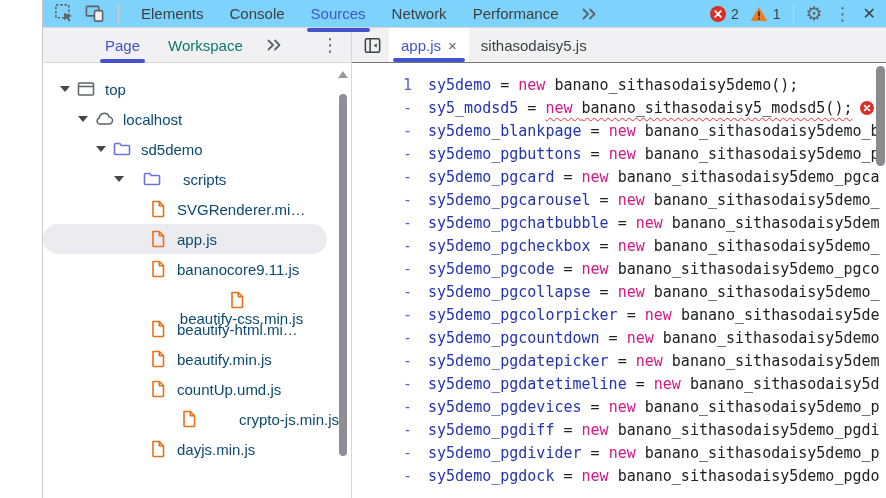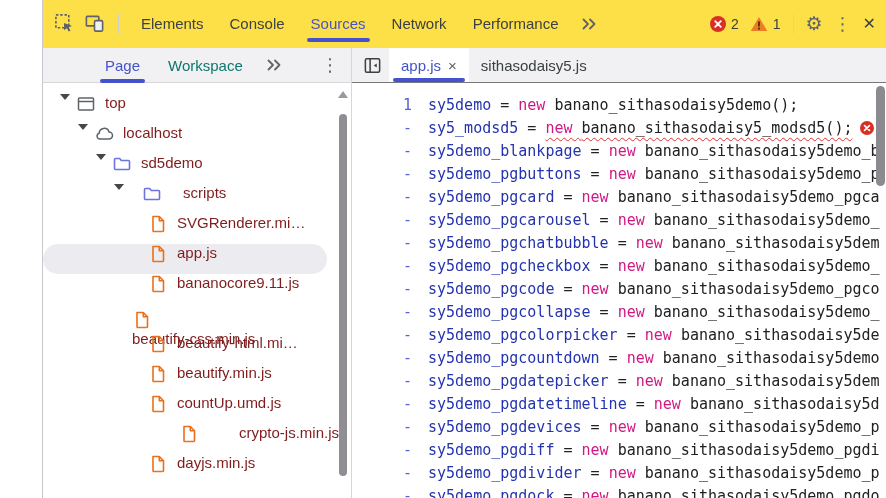--- a/index.html
+++ b/index.html
@@ -7,21 +7,21 @@
   body { font-family: "Liberation Sans", sans-serif; background: #fff; color: #3c4043;
          -webkit-font-smoothing: antialiased; }
   .stage { position: relative; width: 886px; height: 498px; display: flex; background:#fff; }
 
   
   .sliver { flex: none; width: 43px; background: #fff; border-right: 1px solid #c9c9cd; }
 
   .devtools { flex: 1; min-width: 0; display: flex; flex-direction: column; }
 
   
-  .toolbar { flex: none; height: 48px; background: #fde047; border-bottom: 1px solid #d7d7db;
+  .toolbar { flex: none; height: 28px; background: #7dd3fc; border-bottom: 1px solid #d7d7db;
              display: flex; align-items: center; padding: 0 10px 0 6px; }
   .iconbtn { width: 30px; height: 28px; display: flex; align-items: center; justify-content: center; flex: none; }
   .vsep { width: 1px; height: 20px; background: #cfcfd4; margin: 0 9px; flex: none; }
   .tbtab { position: relative; height: 36px; display: flex; align-items: center;
            padding: 0 13px; font-size: 15px; color: #3c4043; white-space: nowrap; }
   .tbtab.active { color: var(--accent); }
   .tbtab.active::after { content: ""; position: absolute; left: 9px; right: 9px; bottom: 0;
            height: 4px; border-radius: 4px; background: var(--accent); }
   .tb-right { margin-left: auto; display: flex; align-items: center; gap: 11px; }
   .badge { display: flex; align-items: center; gap: 5px; font-size: 14px; color: #3c4043; }
@@ -47,21 +47,21 @@
   .etab.active { background: #fff; color: var(--accent); }
   .etab.active::after { content:""; position:absolute; left: 4px; right: 4px; bottom: 0;
           height: 4px; border-radius: 4px; background: var(--accent); }
   .etab .x { color: #5f6368; font-size: 15px; }
 
   
   .content { flex: 1; min-height: 0; display: flex; }
 
   .tree { flex: none; width: 309px; background: #fff; border-right: 1px solid #d7d7db;
           position: relative; padding-top: 11px; overflow: hidden; }
-  .trow { height: 30px; display: flex; align-items: flex-start; font-size: 15px; color: #7f1d1d; }
+  .trow { height: 30px; display: flex; align-items: center; font-size: 15px; color: #0c4a6e; }
   .trow.selected { background: #ececf0; border-radius: 16px; margin-right: 24px; }
   .arrow { flex: none; width: 10px; margin-right: 6px; display: flex; justify-content: center; }
   .arrow i { width: 0; height: 0; border-left: 5px solid transparent;
              border-right: 5px solid transparent; border-top: 6px solid #474747; }
   .arrow.hidden { visibility: hidden; }
   .ticon { flex: none; width: 20px; height: 20px; margin-right: 9px; }
   .ticon svg { width: 20px; height: 20px; display: block; }
   .tscroll { position: absolute; top: 6px; right: 2px; bottom: 2px; width: 12px; }
   .tscroll .up { width: 0; height: 0; margin: 2px auto 4px;
                  border-left: 5px solid transparent; border-right: 5px solid transparent;

